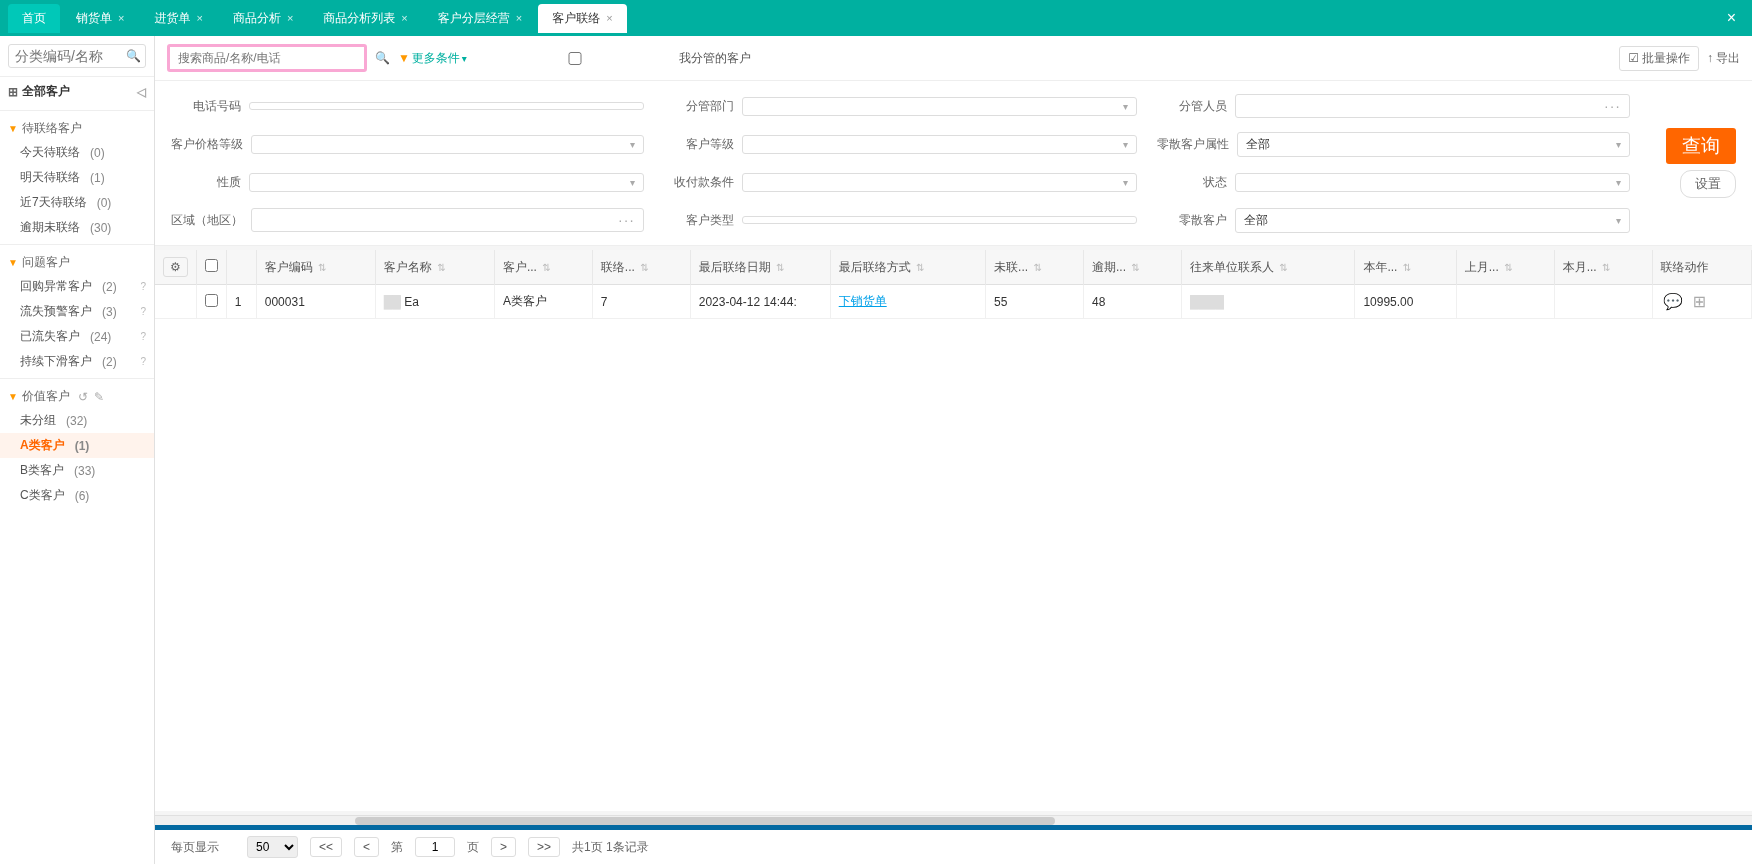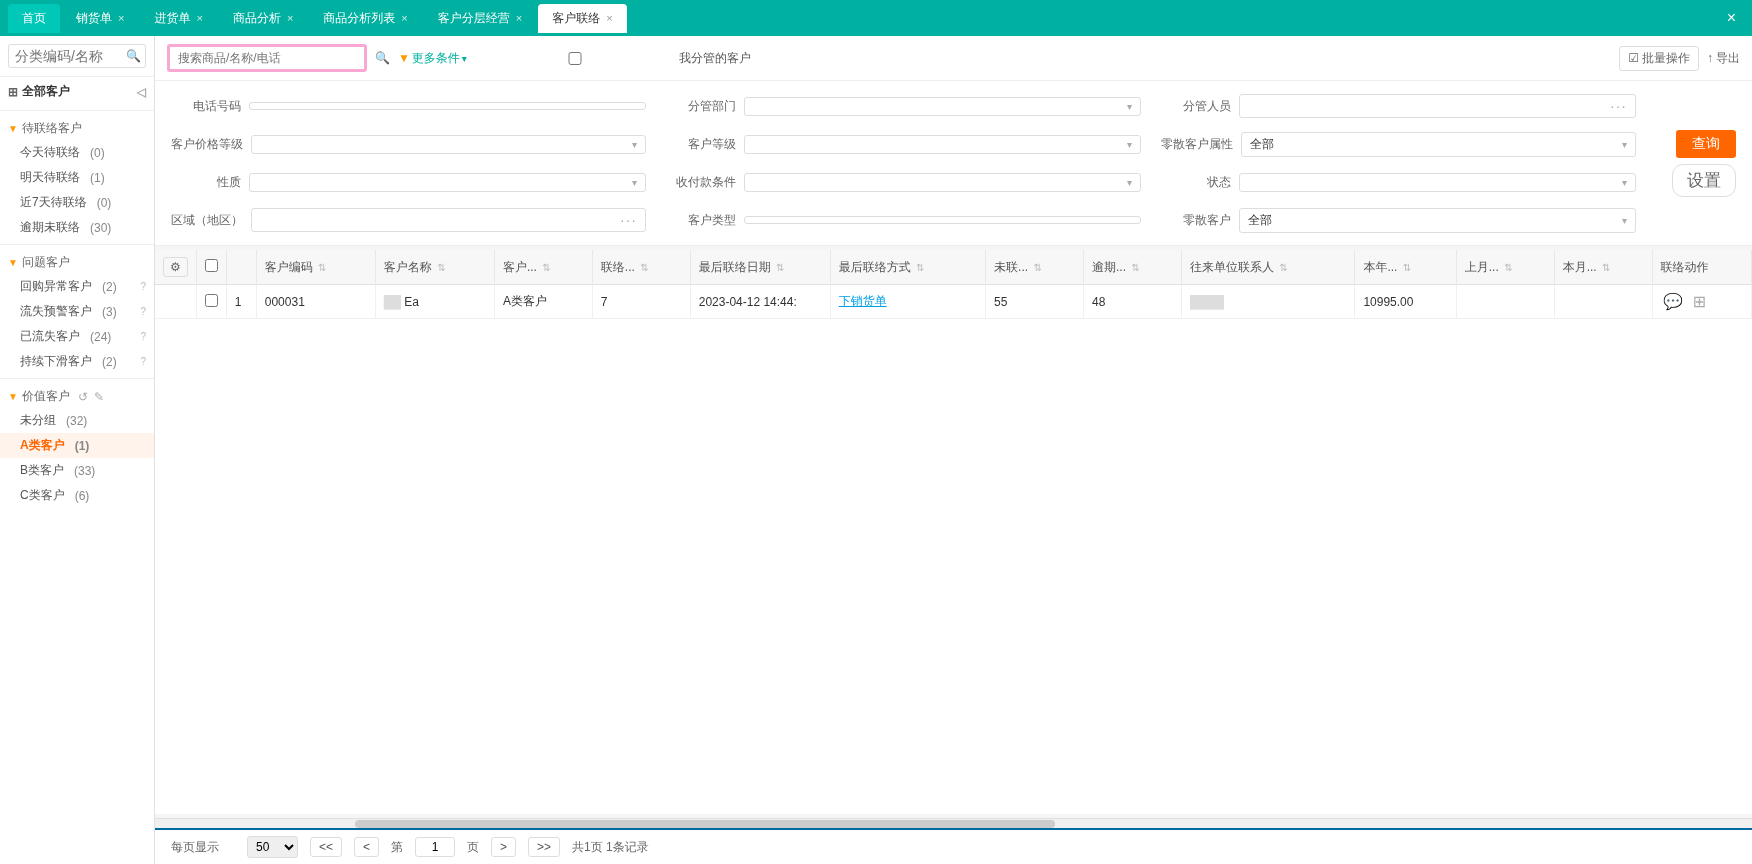--- a/index.html
+++ b/index.html
@@ -230,30 +230,30 @@
     }
     .adv-field .field-input .dropdown-arrow { color: #aaa; font-size: 10px; }
     .adv-field .field-input .dots { color: #aaa; font-size: 14px; letter-spacing: 1px; }
     .btn-query {
       background: #f60;
       color: #fff;
       border: none;
       border-radius: 3px;
       padding: 5px 16px;
       cursor: pointer;
-      font-size: 14px;
+      font-size: 19px;
     }
     .btn-settings {
       background: #fff;
       color: #666;
       border: 1px solid #ddd;
       border-radius: 11px;
       padding: 4px 14px;
       cursor: pointer;
-      font-size: 17px;
+      font-size: 13px;
     }
     .adv-filter-actions {
       display: flex;
       flex-direction: column;
       gap: 6px;
       justify-content: center;
       align-items: flex-end;
       padding-left: 20px;
     }
 
@@ -304,21 +304,21 @@
       border: none;
       cursor: pointer;
       color: #aaa;
       font-size: 16px;
       padding: 0 3px;
     }
 
     
     .table-footer {
       background: #fff;
-      border-top: 2px solid #0369a1;
+      border-top: 5px solid #0369a1;
       padding: 6px 16px;
       display: flex;
       align-items: center;
       gap: 12px;
       font-size: 12px;
       color: #666;
     }
     .page-size-select {
       border: 1px solid #ddd;
       border-radius: 3px;

